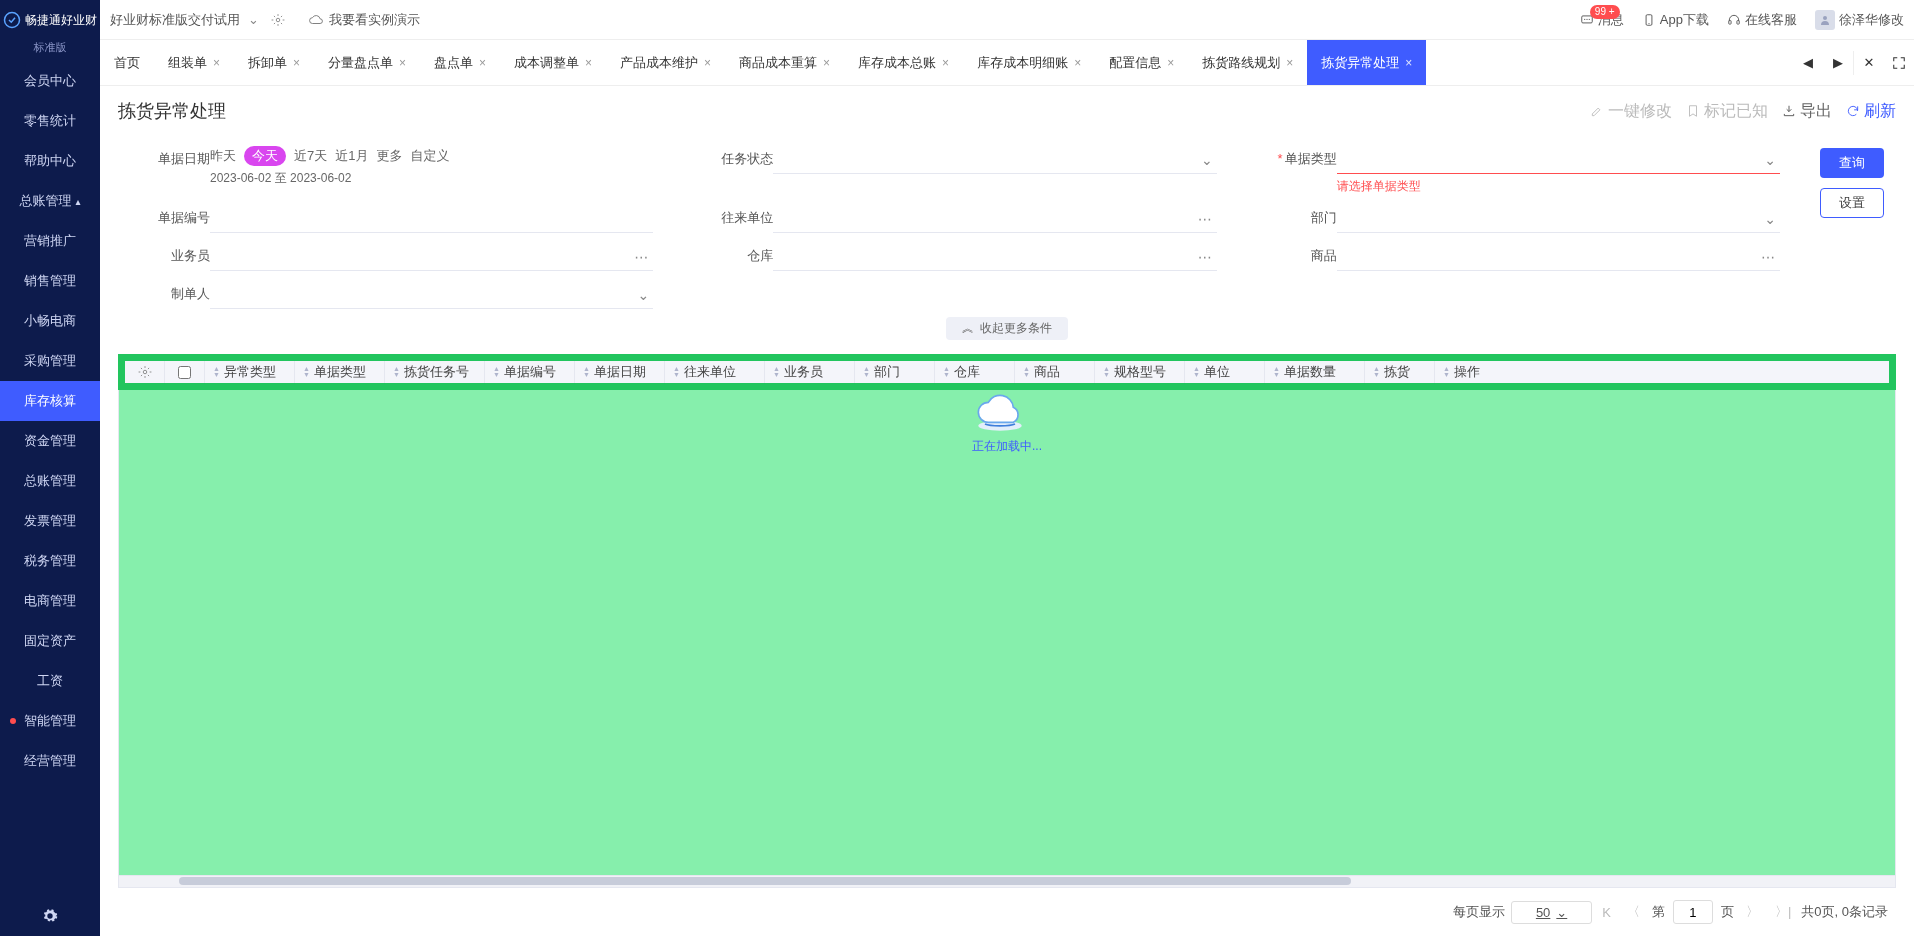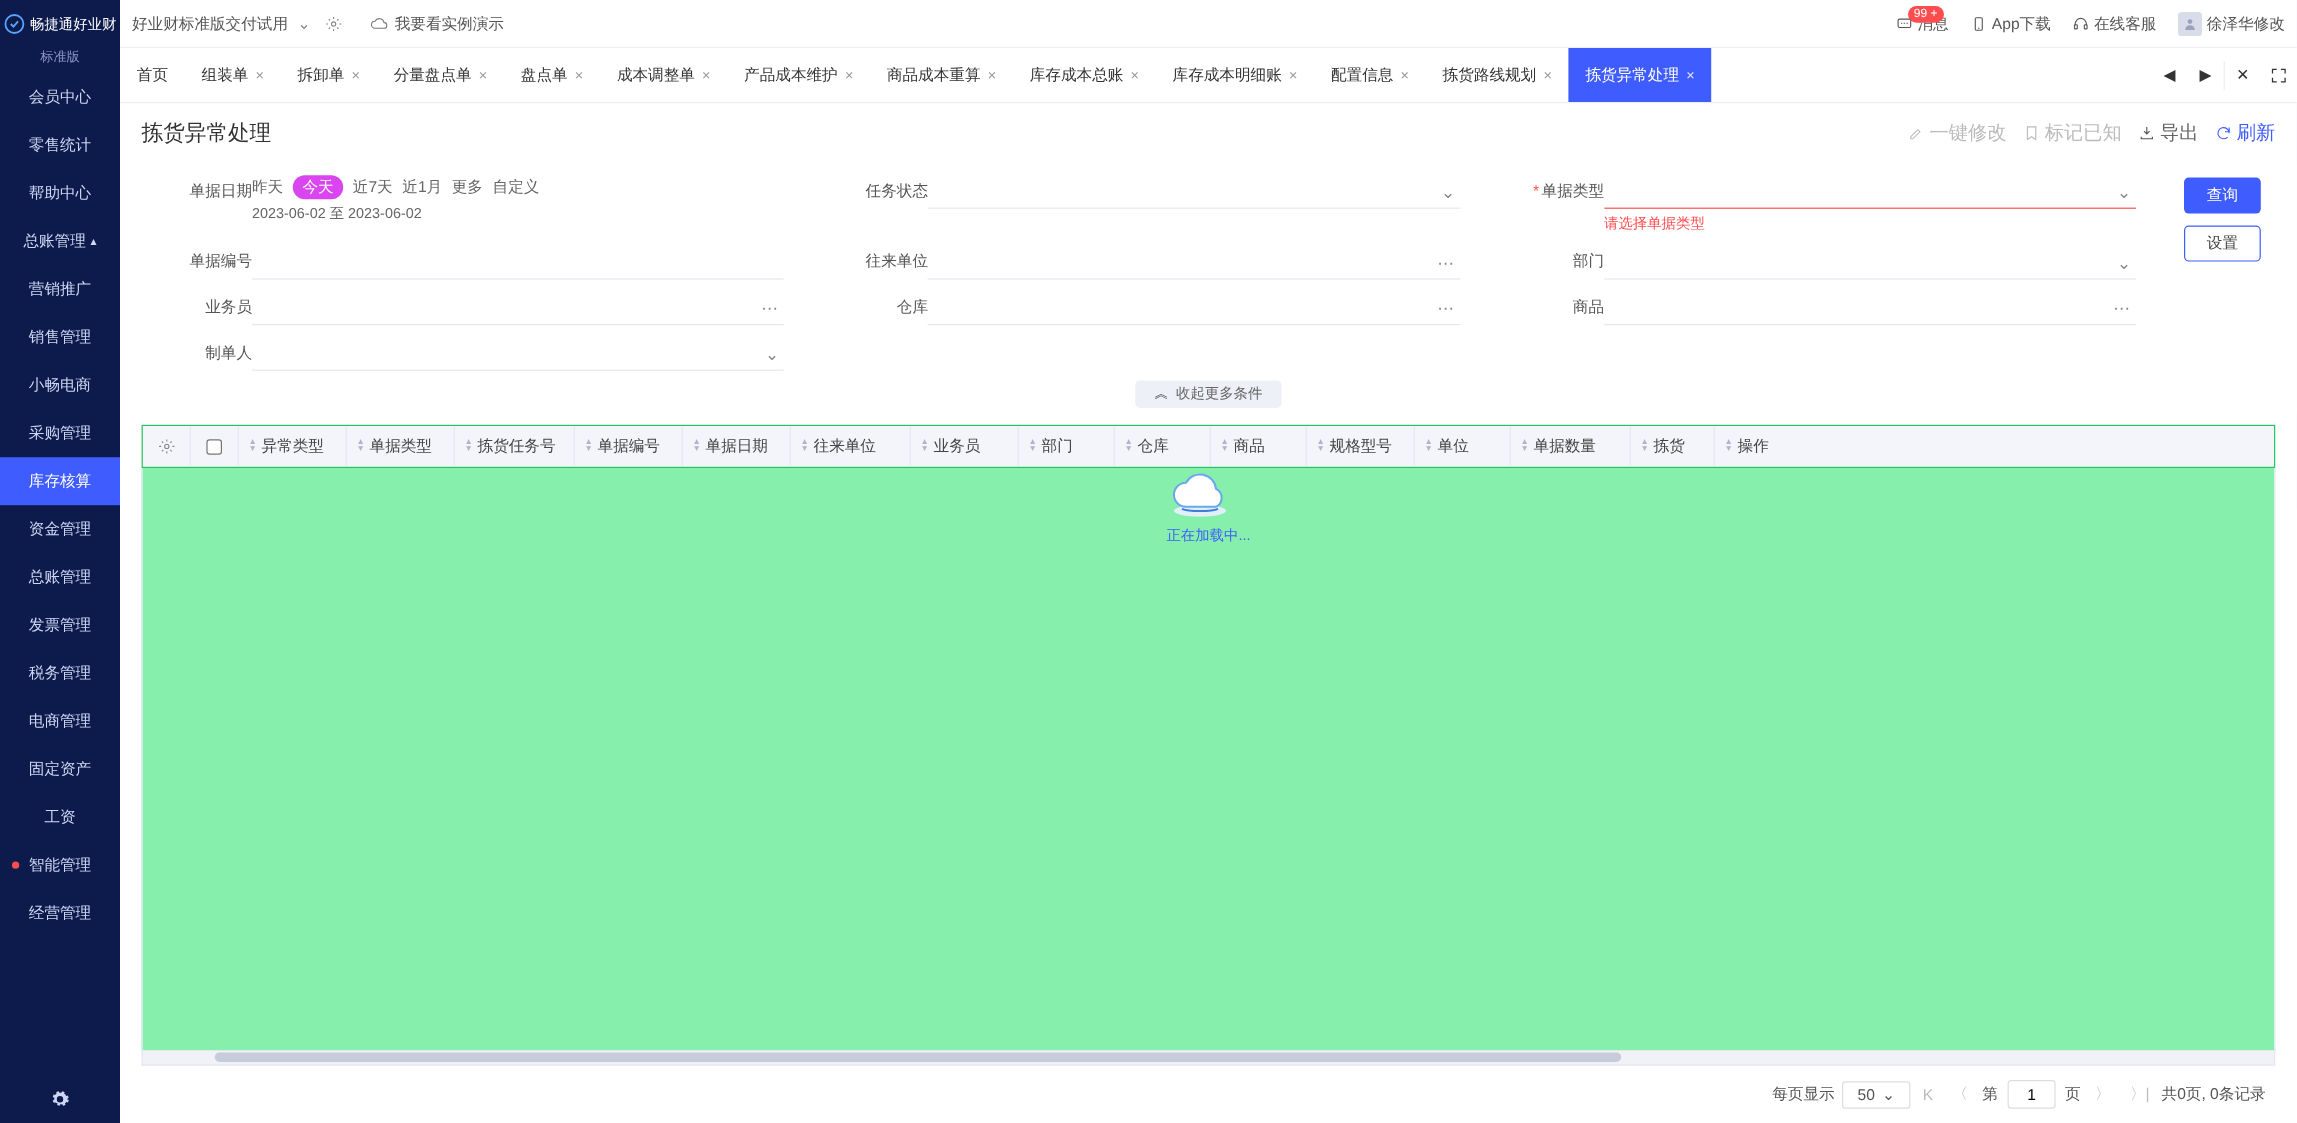--- a/index.html
+++ b/index.html
@@ -70,38 +70,38 @@
 .date-range { font-size: 12px; color: #666; margin-top: 4px; }
 
 .side-btns { display: flex; flex-direction: column; gap: 10px; padding-top: 2px; }
 .btn-primary { background: #3f5cff; color: #fff; border: none; border-radius: 4px; padding: 6px 18px; font-size: 13px; cursor: pointer; }
 .btn-outline { background: #fff; color: #404040; border: 1px solid #3f5cff; border-radius: 4px; padding: 5px 18px; font-size: 13px; cursor: pointer; }
 
 .collapse-bar { margin: 8px auto 0; background: #eef0f7; border-radius: 4px; padding: 3px 16px; font-size: 12px; color: #666; display: flex; align-items: center; gap: 6px; width: fit-content; cursor: pointer; }
 
 
 .table-wrap { flex: 1; display: flex; flex-direction: column; margin: 8px 18px 0; min-height: 0; }
-.tbl-head { display: flex; background: #f4f5fa; border: 1px solid #22c55e; height: 36px; align-items: stretch; font-size: 13px; color: #444; }
+.tbl-head { display: flex; background: #f4f5fa; border: 7px solid #22c55e; height: 36px; align-items: stretch; font-size: 13px; color: #444; }
 .th { display: flex; align-items: center; justify-content: flex-start; border-right: 1px solid #e5e7f0; padding: 0 8px; flex-shrink: 0; gap: 4px; }
 .th:last-child { border-right: none; }
 .sort-ic { display: flex; flex-direction: column; font-size: 7px; line-height: 6px; color: #aeb4cc; }
 .th-chk input { }
 .th-gear { justify-content: center; }
 
 .tbl-body { flex: 1; border: 1px solid #e5e7f0; border-top: none; position: relative; background: #86efac; overflow: hidden; }
 .loading { position: absolute; top: 4px; left: 50%; transform: translateX(-50%); text-align: center; }
 .loading svg { width: 56px; height: 40px; }
 .loading-txt { color: #3f5cff; font-size: 12px; margin-top: 4px; }
 
 .tbl-scroll { height: 12px; background: #f1f2f7; border: 1px solid #e5e7f0; border-top: none; position: relative; }
 .tbl-scroll-thumb { position: absolute; left: 60px; top: 1px; height: 8px; width: 66%; background: #c7ccda; border-radius: 4px; }
 
 
 .pager { height: 48px; display: flex; align-items: center; justify-content: flex-end; padding: 0 26px; gap: 6px; color: #555; font-size: 13px; }
-.pg-select { border: 1px solid #ddd; border-radius: 3px; padding: 3px 12px; display: flex; align-items: center; gap: 6px; }
+.pg-select { border: 1px solid #ddd; border-radius: 3px; padding: 3px 24px; display: flex; align-items: center; gap: 6px; text-decoration: underline; }
 .pg-btn { color: #bbb; cursor: pointer; padding: 2px 4px; }
 .pg-input { width: 40px; height: 24px; border: 1px solid #ddd; border-radius: 3px; text-align: center; font-size: 13px; }
 .pg-group { display: flex; align-items: center; gap: 8px; }
 
 svg { display: block; }
 </style>
 </head>
 <body>
 
 <aside class="sidebar">

